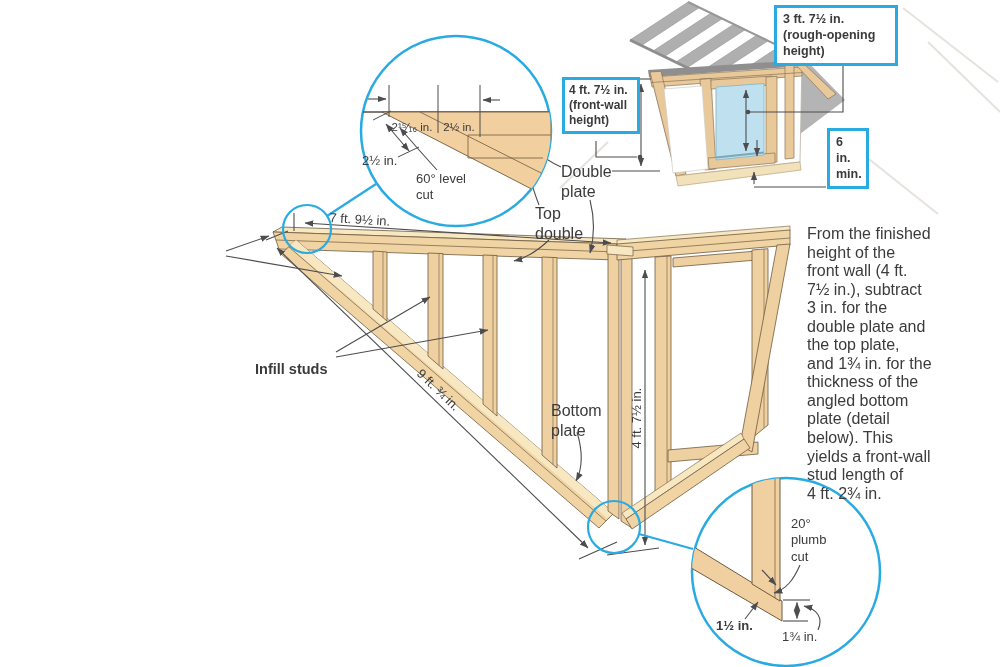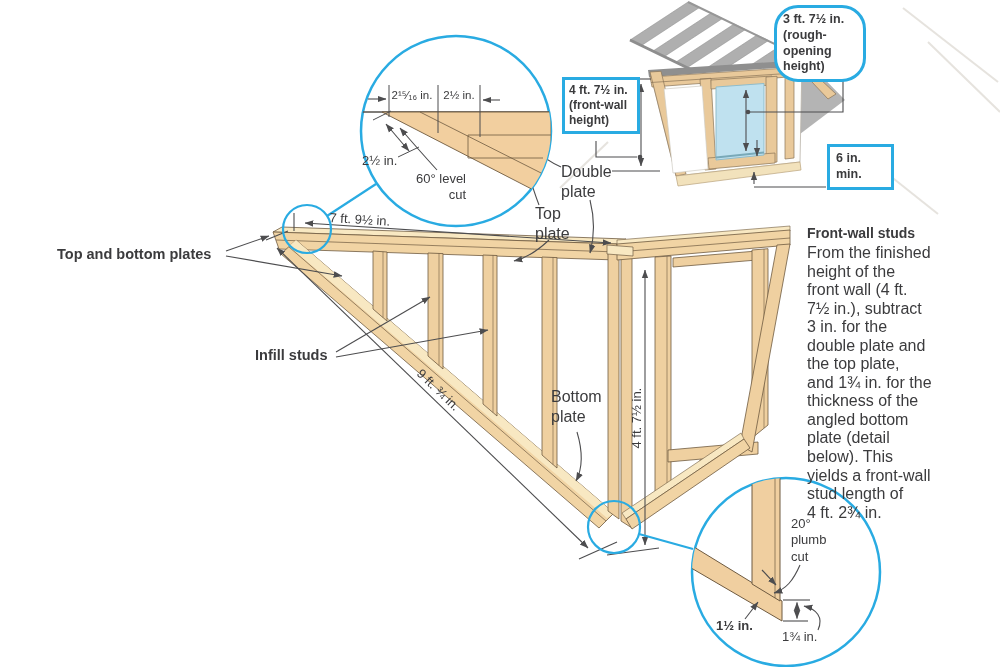--- a/index.html
+++ b/index.html
@@ -4,21 +4,21 @@
 <style>
   html,body{margin:0;padding:0;background:#fff;}
   #stage{position:relative;width:1000px;height:667px;background:#fff;overflow:hidden;
          font-family:"Liberation Sans","DejaVu Sans",sans-serif;color:#3B3B3D;}
   #stage svg{position:absolute;left:0;top:0;}
   .lbl{position:absolute;white-space:pre-line;line-height:1.25;font-size:16px;color:#3B3B3D;}
   .bold{font-weight:bold;font-size:14.5px;}
   .callout{position:absolute;box-sizing:border-box;background:#fff;border:3px solid var(--accent_cyan,#29ABE2);
            padding:4px 6px;font-size:12.5px;line-height:1.26;white-space:pre-line;font-weight:bold;color:#3B3B3D;}
   .dim{font-size:13px;}
-  .dims{font-size:11.5px;text-align:center;}
+  .dims{font-size:11.5px;text-align:center;margin-top:32px;}
   .rot{transform-origin:center center;}
   #note{position:absolute;left:807px;top:225px;width:190px;}
   #note-title{font-weight:bold;font-size:14px;margin:0 0 3px 0;}
   #note-body{font-size:16px;line-height:1.16;white-space:pre-line;}
 </style>
 </head>
 <body>
 
 <div id="stage">
 
@@ -199,57 +199,55 @@
       <path d="M797,610 L797,602.5" marker-end="url(#arr)"></path>
       <path d="M797,610 L797,618.5" marker-end="url(#arr)"></path>
       <path d="M745,619 L758,602" marker-end="url(#arr)"></path>
       <path d="M818,630 C824,617 816,609 804,606" marker-end="url(#arr)"></path>
       <path d="M800,565 C793,581 786,589 774,593" marker-end="url(#arr)"></path>
       <path d="M762,570 L776,585" marker-end="url(#arr)"></path>
     </g>
   </g>
 </svg>
 
-  <div class="lbl bold" style="left:57px;top:245px;">Top and bottom plates</div>
-  <div class="lbl bold" style="left:255px;top:346px;">Infill studs</div>
+  <div class="lbl bold" style="left:255px;top:360px;">Infill studs</div>
 
   <div class="lbl dim" style="left:330px;top:210px;transform:rotate(3.5deg);transform-origin:left top;">7 ft. 9½ in.</div>
   <div class="lbl dim rot" style="left:393px;top:382px;width:90px;text-align:center;transform:rotate(43.7deg);">9 ft. ¾ in.</div>
   <div class="lbl dim rot" style="left:592px;top:410px;width:90px;text-align:center;transform:rotate(-90deg);">4 ft. 7½ in.</div>
 
   <div class="lbl" style="left:561px;top:162px;">Double
 plate</div>
   <div class="lbl" style="left:535px;top:204px;">Top
-plate</div>
-  <div class="lbl" style="left:551px;top:387px;">Bottom
+double</div>
+  <div class="lbl" style="left:551px;top:401px;">Bottom
 plate</div>
 
   <div class="lbl dims" style="left:386px;top:88px;width:52px;">2¹⁵⁄₁₆ in.</div>
   <div class="lbl dims" style="left:437px;top:88px;width:44px;">2½ in.</div>
   <div class="lbl dim" style="left:362px;top:153px;">2½ in.</div>
-  <div class="lbl dim" style="left:416px;top:171px;text-align:right;">60° level
+  <div class="lbl dim" style="left:416px;top:171px;">60° level
 cut</div>
 
   <div class="lbl dim" style="left:791px;top:516px;">20°
 plumb
 cut</div>
   <div class="lbl dim" style="left:716px;top:618px;font-weight:bold;">1½ in.</div>
   <div class="lbl dim" style="left:782px;top:629px;text-align:right;">1¾ in.</div>
 
-  <div class="callout" style="left:774px;top:5px;width:92px;border-radius:24px;">3 ft. 7½ in.
+  <div class="callout" style="left:774px;top:5px;width:124px;">3 ft. 7½ in.
 (rough-opening
 height)</div>
   <div class="callout" style="left:562px;top:77px;width:78px;font-size:12px;padding:3px 4px;">4 ft. 7½ in.
 (front-wall
 height)</div>
-  <div class="callout" style="left:827px;top:144px;width:67px;">6 in.
+  <div class="callout" style="left:827px;top:128px;width:42px;">6 in.
 min.</div>
 
   <div id="note">
-    <div id="note-title">Front-wall studs</div>
     <div id="note-body">From the finished
 height of the
 front wall (4 ft.
 7½ in.), subtract
 3 in. for the
 double plate and
 the top plate,
 and 1¾ in. for the
 thickness of the
 angled bottom

